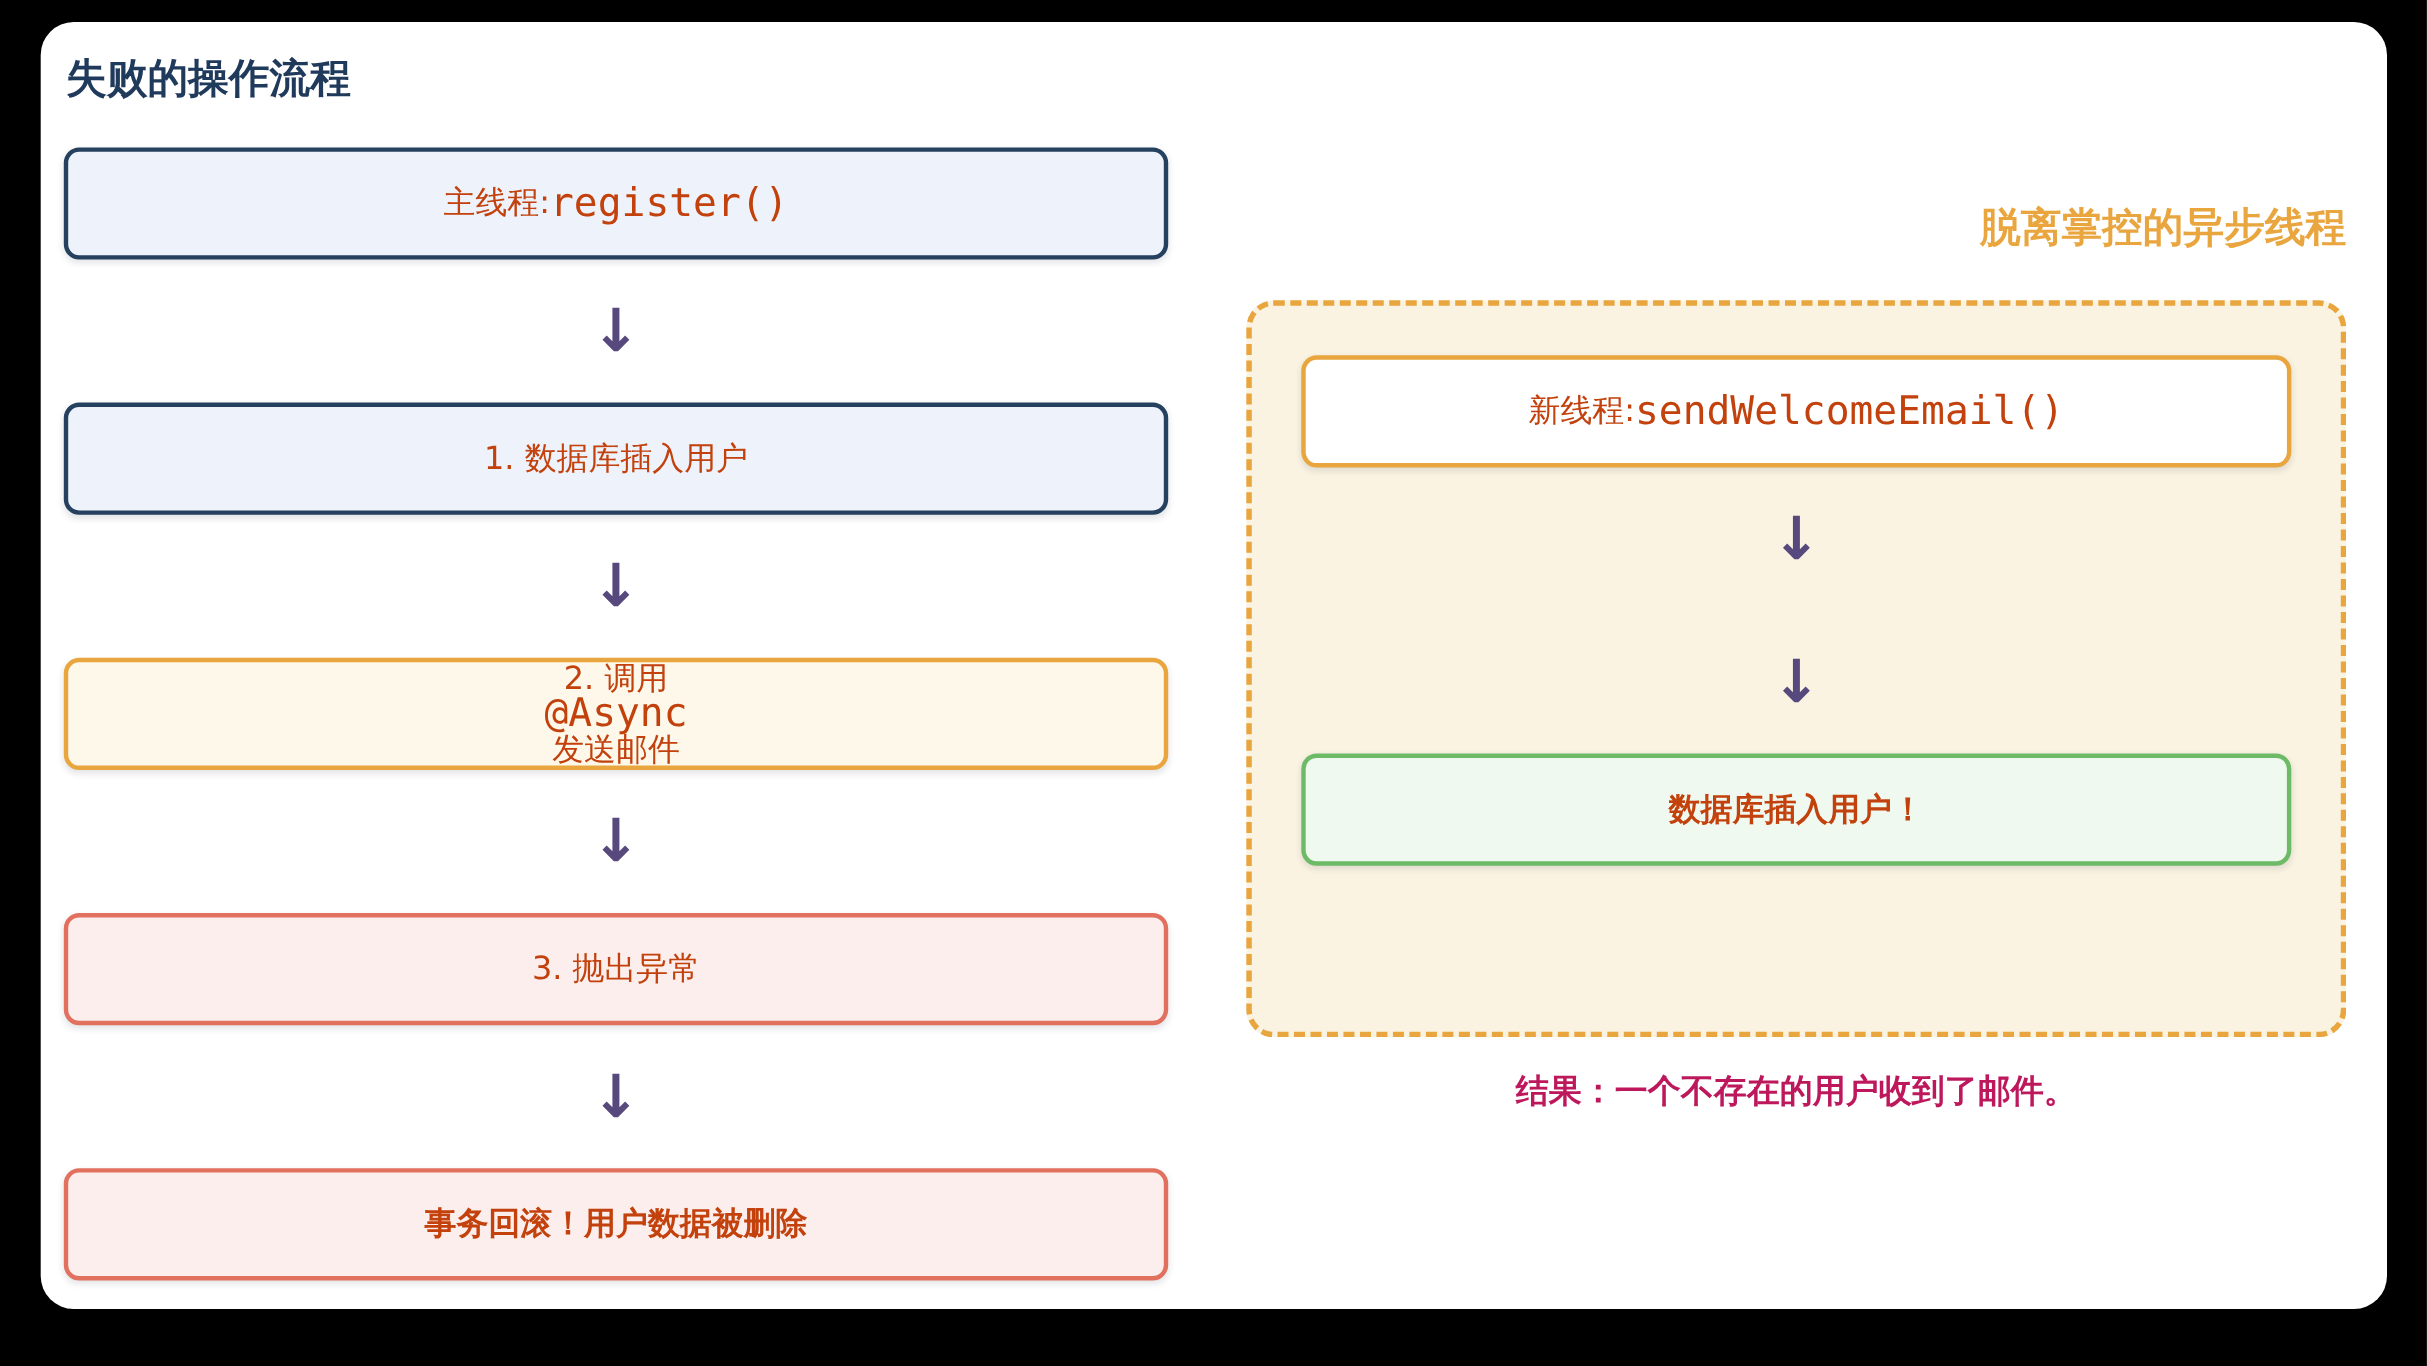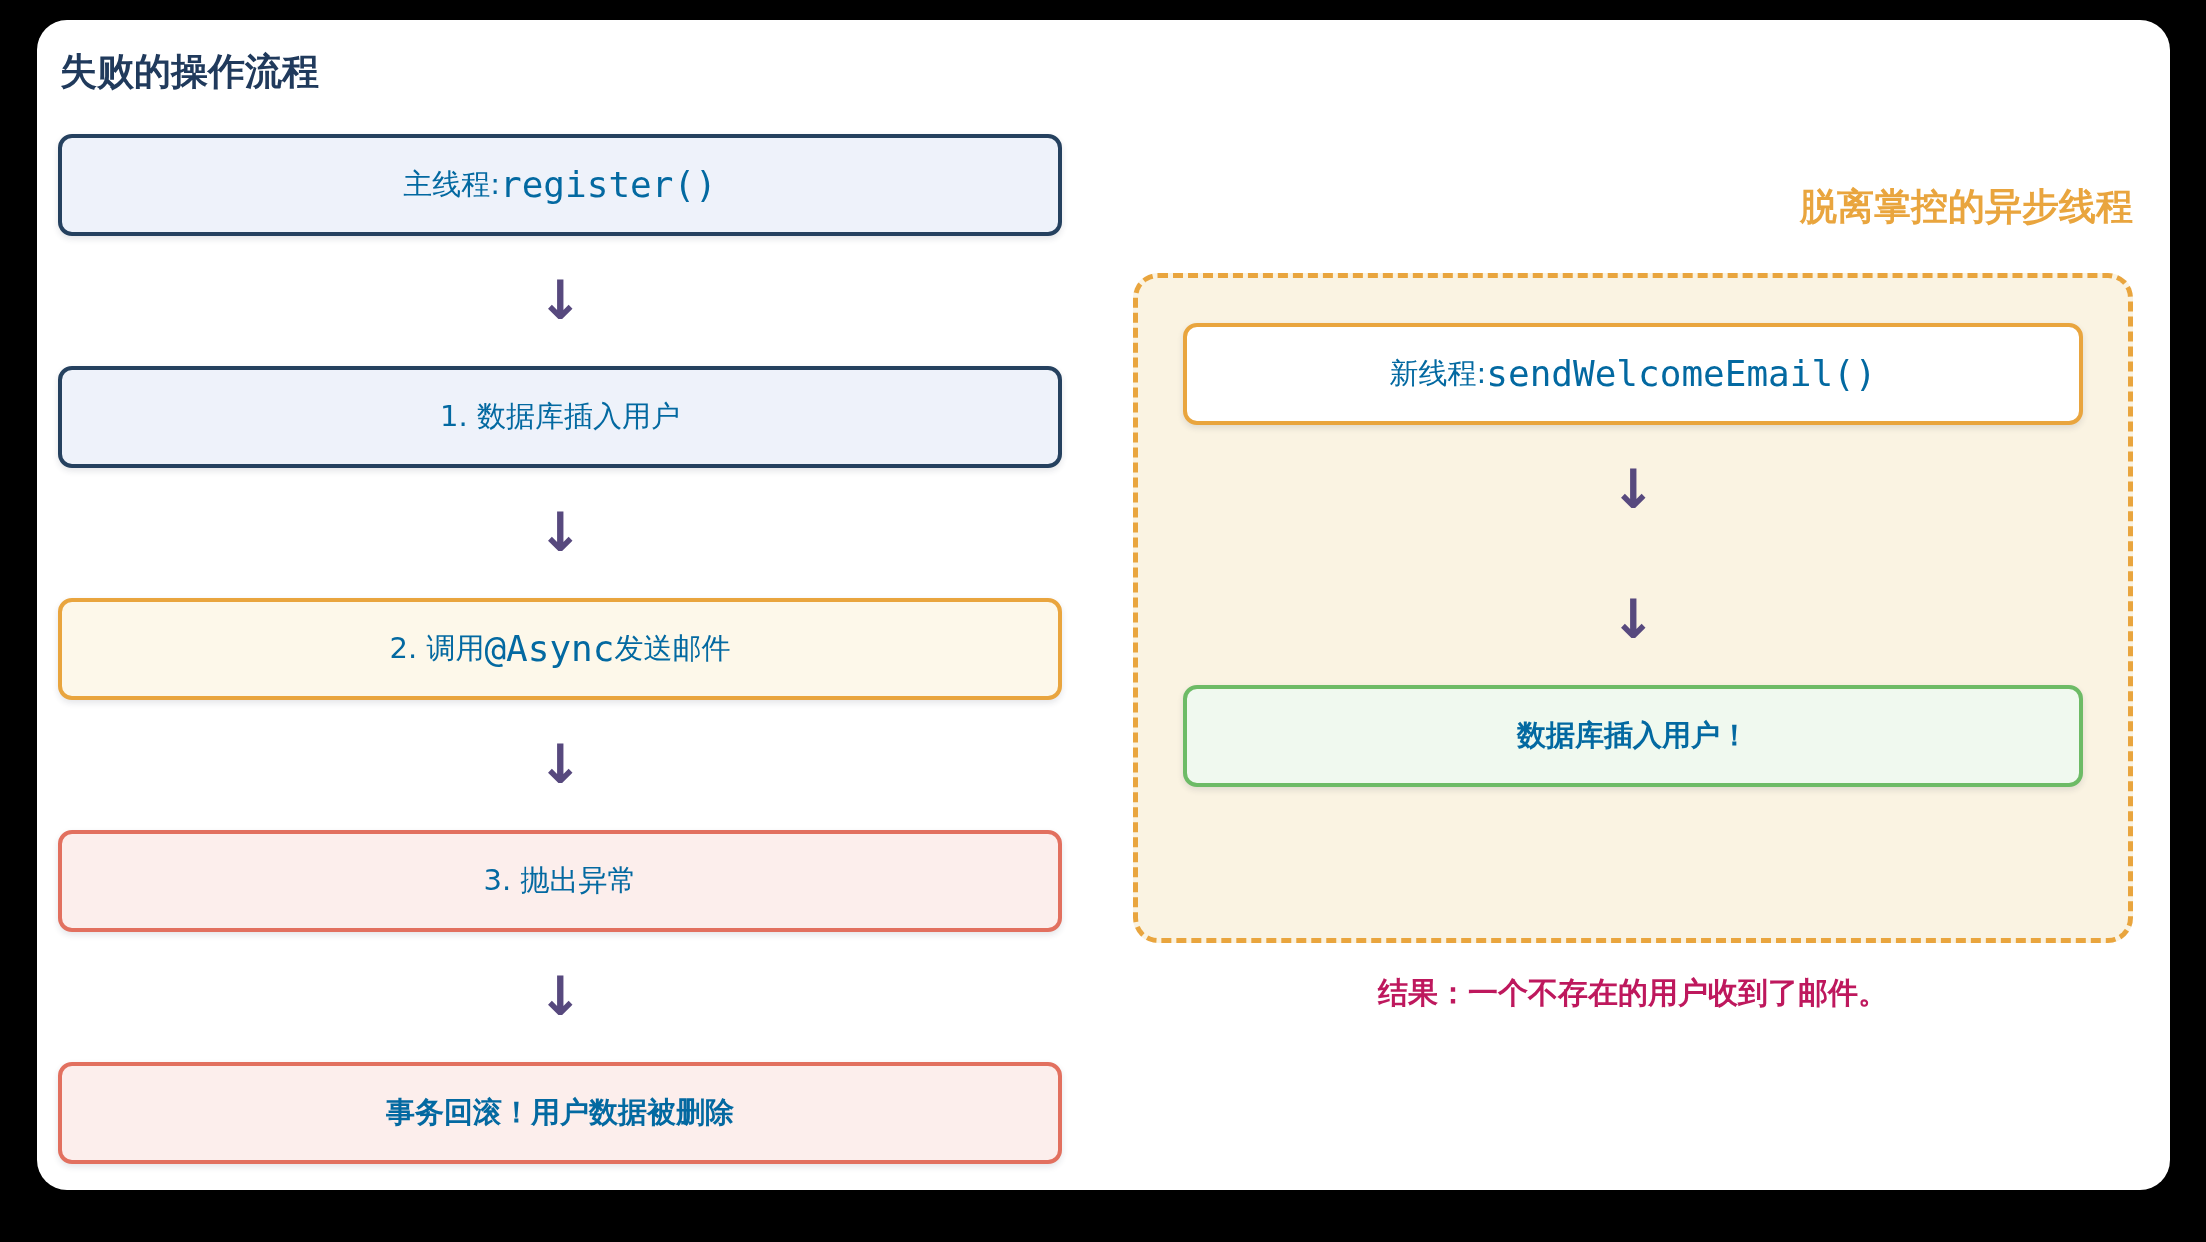--- a/index.html
+++ b/index.html
@@ -53,32 +53,32 @@
   }
   .node {
     box-sizing: border-box;
     height: 102px;
     border: 4px solid;
     border-radius: 14px;
     display: flex;
     align-items: center;
     justify-content: center;
     font-size: 29px;
-    color: #0369a1;
+    color: #c2410c;
     line-height: 1;
     box-shadow: 0 3px 6px rgba(30, 44, 66, 0.12);
     background: #ffffff;
   }
   .node .code {
     font-family: "DejaVu Sans Mono", "Liberation Mono", monospace;
     font-size: 36px;
   }
   .node.bold { font-weight: 700; }
   .node-blue   { background: #eef2fa; border-color: #25415f; }
-  .node-yellow { background: #fdf8ea; border-color: #e9a53e; }
+  .node-yellow { background: #fdf8ea; border-color: #e9a53e; flex-direction: column; }
   .node-red    { background: #fceeec; border-color: #e2705f; }
   .node-white  { background: #ffffff; border-color: #e9a53e; }
   .node-green  { background: #f0f9ef; border-color: #6dbb66; }
   .arrow-gap {
     height: 130px;
     display: flex;
     align-items: center;
     justify-content: center;
   }
   .arrow-glyph {

